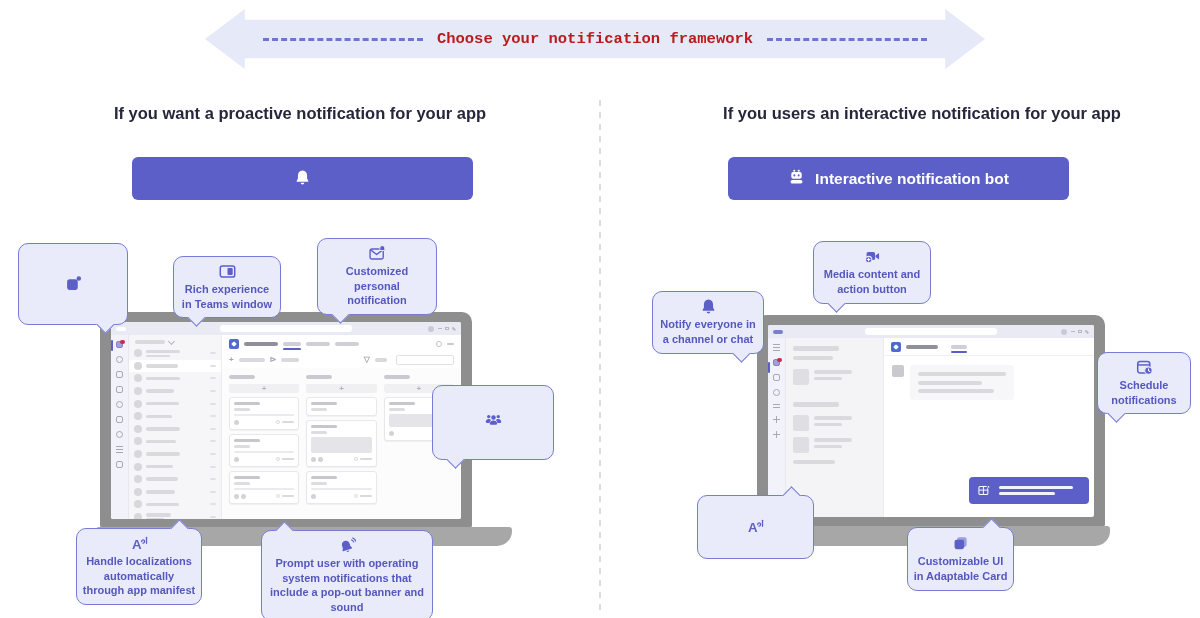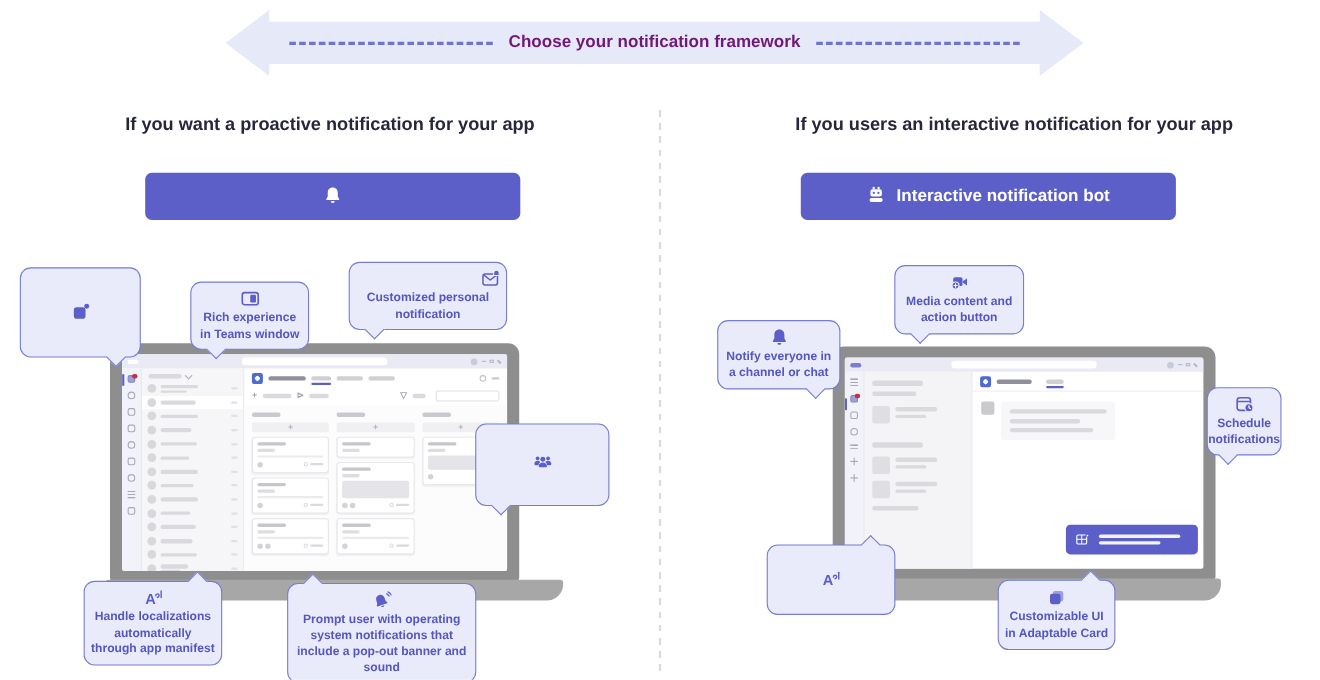--- a/index.html
+++ b/index.html
@@ -5,21 +5,21 @@
   html,body{margin:0;padding:0;background:#fff;}
   body{width:1200px;height:618px;position:relative;overflow:hidden;
        font-family:"Liberation Sans",sans-serif;-webkit-font-smoothing:antialiased;}
 
   
   .banner{position:absolute;left:205px;top:9px;width:780px;height:60px;}
   .banner-shape{position:absolute;inset:0;background:#E6E9F8;
     clip-path:polygon(0 50%,5.1% 0,5.1% 18%,94.9% 18%,94.9% 0,100% 50%,94.9% 100%,94.9% 82%,5.1% 82%,5.1% 100%);}
   .banner-inner{position:absolute;inset:0;display:flex;align-items:center;gap:14px;padding:0 58px;}
   .banner-dash{flex:1;height:0;border-top:3px dashed #6F74CE;}
-  .banner-title{font-weight:700;font-size:15.5px;color:#701a75;white-space:nowrap;}
+  .banner-title{font-weight:700;font-size:15.5px;color:#b91c1c;white-space:nowrap;font-family:Liberation Mono, monospace;}
 
   
   .v-divider{position:absolute;left:599px;top:100px;width:2px;height:512px;
     background:repeating-linear-gradient(to bottom,#DBDBDB 0 6px,transparent 6px 12px);}
 
   
   .heading{position:absolute;top:104px;width:520px;text-align:center;
     font-weight:700;font-size:16.5px;color:#26263C;}
   #heading-left{left:40px;} #heading-right{left:662px;}
 
@@ -531,21 +531,21 @@
 
 <div class="callout" style="left:173px;top:256px;width:108px;min-height:54px;">
   <i class="tail b l"></i>
   <svg class="co-icon" viewBox="0 0 16 16">
     <rect x="1.2" y="2.8" width="13.6" height="10.4" rx="2" fill="none" stroke="#5B5FC7" stroke-width="1.4"></rect>
     <rect x="8" y="4.7" width="4.9" height="6.6" rx="1" fill="#5B5FC7"></rect>
   </svg>
   <div>Rich experience in Teams window</div>
 </div>
 
-<div class="callout" style="left:317px;top:238px;width:144px;min-height:60px;align-items:flex-end;">
+<div class="callout" style="left:317px;top:238px;width:120px;min-height:60px;">
   <i class="tail b l"></i>
   <svg class="co-icon" viewBox="0 0 16 16">
     <rect x="1" y="3.8" width="12.4" height="9.4" rx="1.6" fill="none" stroke="#5B5FC7" stroke-width="1.3"></rect>
     <path d="M1.8 4.8 7.2 9l5.4-4.2" fill="none" stroke="#5B5FC7" stroke-width="1.3" stroke-linecap="round" stroke-linejoin="round"></path>
     <path d="M12.5.6c-1.5 0-2.3 1-2.3 2.4v1.1l-.7 1.1h6l-.7-1.1V3c0-1.4-.8-2.4-2.3-2.4z" fill="#5B5FC7" stroke="#EAEBFA" stroke-width="0.9"></path>
   </svg>
   <div>Customized personal notification</div>
 </div>
 
 <div class="callout" style="left:432px;top:385px;width:122px;min-height:75px;z-index:7;">
@@ -595,21 +595,21 @@
   <i class="tail b l"></i>
   <svg class="co-icon" viewBox="0 0 16 16">
     <rect x="2.4" y="3.8" width="8" height="7.6" rx="1.6" fill="#5B5FC7"></rect>
     <path d="M10.8 7.1 14.2 4.8v6l-3.4-2.3z" fill="#5B5FC7"></path>
     <circle cx="4.4" cy="10.9" r="3" fill="#5B5FC7" stroke="#EAEBFA" stroke-width="1"></circle>
     <path d="M4.4 9.5v2.8M3 10.9h2.8" stroke="#fff" stroke-width="1" stroke-linecap="round"></path>
   </svg>
   <div>Media content and action button</div>
 </div>
 
-<div class="callout" style="left:1097px;top:352px;width:68px;min-height:61px;justify-content:flex-end;">
+<div class="callout" style="left:1097px;top:352px;width:94px;min-height:61px;justify-content:flex-end;">
   <i class="tail b l" style="left:12px;"></i>
   <svg class="co-icon" viewBox="0 0 16 16">
     <rect x="1.6" y="2.4" width="11.4" height="10.8" rx="2.2" fill="none" stroke="#5B5FC7" stroke-width="1.4"></rect>
     <path d="M1.6 5.6h11.4" stroke="#5B5FC7" stroke-width="1.4"></path>
     <circle cx="11.7" cy="10.9" r="3.5" fill="#5B5FC7" stroke="#EAEBFA" stroke-width="1"></circle>
     <path d="M11.7 9.3v1.6l1.3.9" stroke="#fff" stroke-width="1" fill="none" stroke-linecap="round"></path>
   </svg>
   <div>Schedule notifications</div>
 </div>
 

